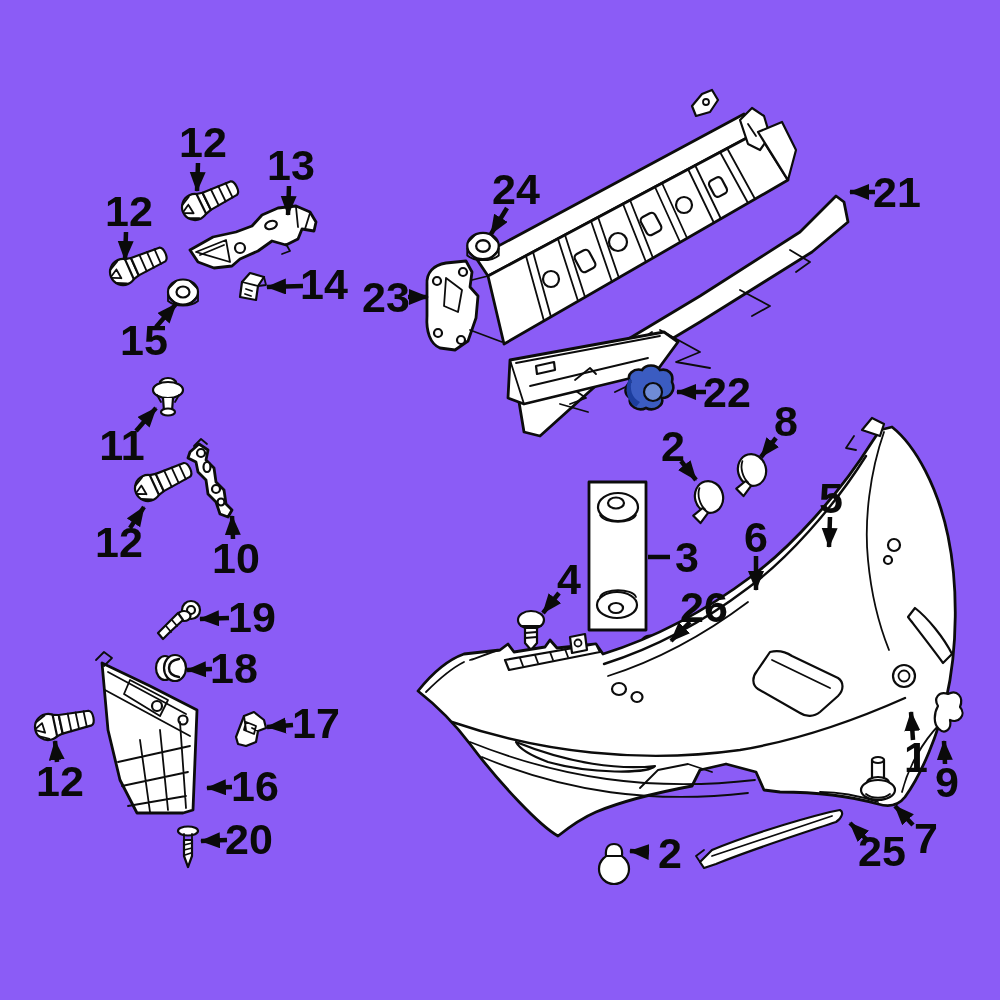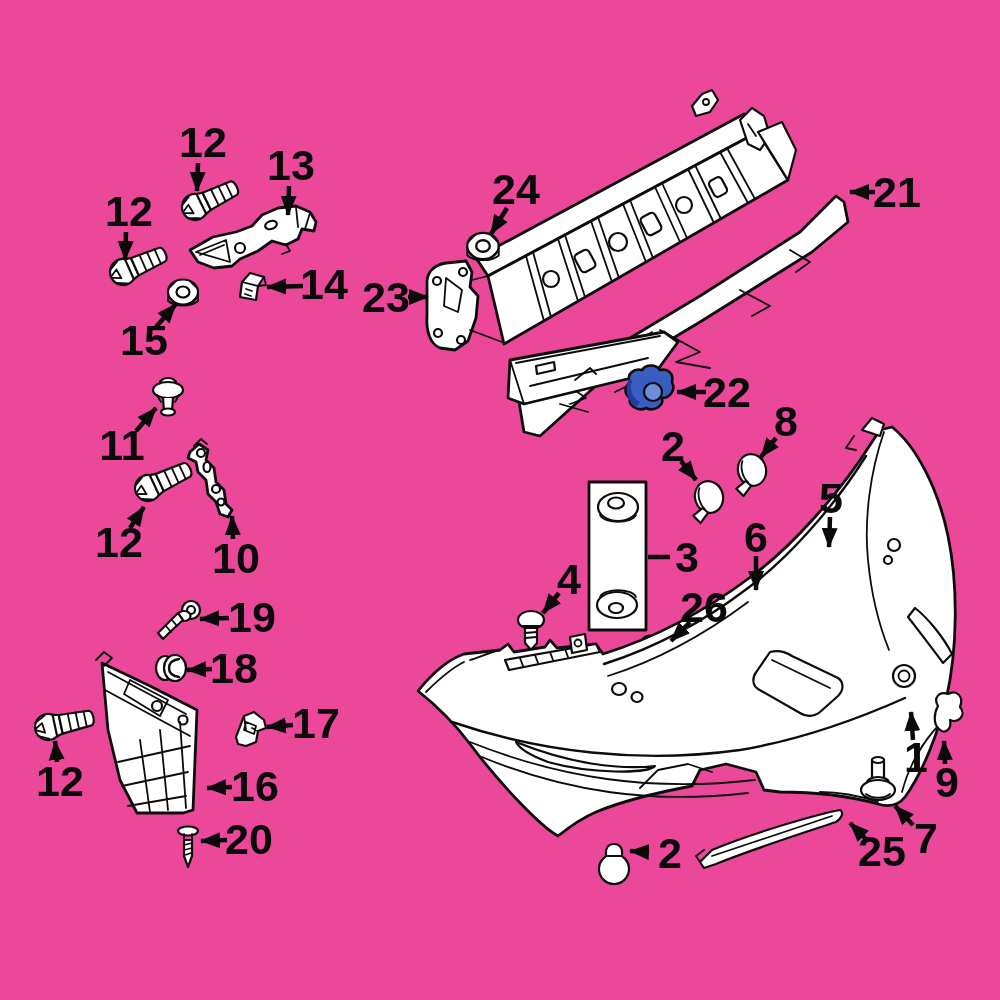--- a/index.html
+++ b/index.html
@@ -1,16 +1,16 @@
 <!DOCTYPE html>
 <html><head>
 <meta charset="utf-8">
 <style>
   html,body{margin:0;padding:0;background:#ffffff;}
-  #stage{position:relative;width:1000px;height:1000px;background:#ec4899;overflow:hidden;}
+  #stage{position:relative;width:1000px;height:1000px;background:#8b5cf6;overflow:hidden;}
   svg{display:block;}
   .ol{stroke:#0c0c0c;stroke-width:2.8;fill:#ffffff;stroke-linejoin:round;stroke-linecap:round;}
   .ol2{stroke:#0c0c0c;stroke-width:2.2;fill:#ffffff;stroke-linejoin:round;stroke-linecap:round;}
   .dt{stroke:#0c0c0c;stroke-width:1.8;fill:none;stroke-linejoin:round;stroke-linecap:round;}
   .dt2{stroke:#0c0c0c;stroke-width:2.4;fill:none;stroke-linejoin:round;stroke-linecap:round;}
   .dk{stroke:#0c0c0c;stroke-width:1.8;fill:#222222;}
   .leader{stroke:#0a0a0a;stroke-width:4.5;stroke-linecap:butt;}
   text.num{font-family:"Liberation Sans",sans-serif;font-weight:bold;font-size:43px;fill:#0a0a0a;}
 </style>
 </head>

